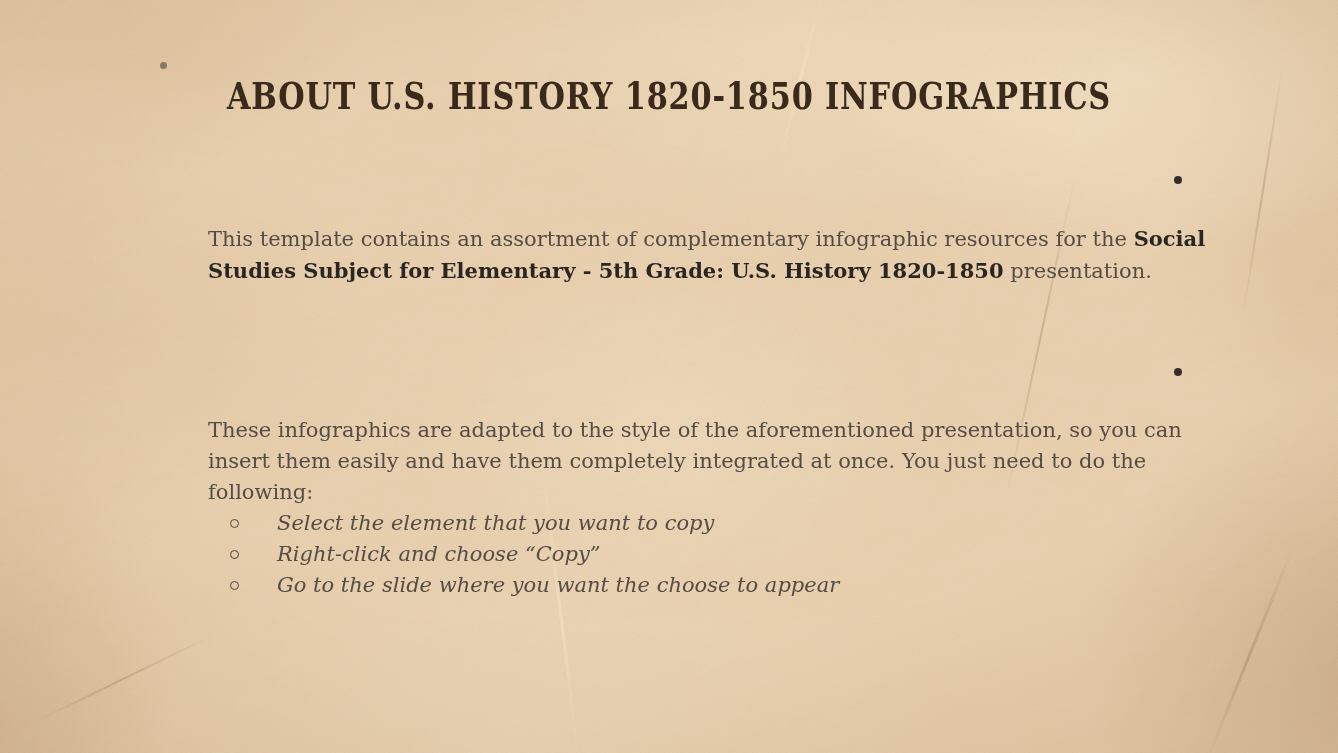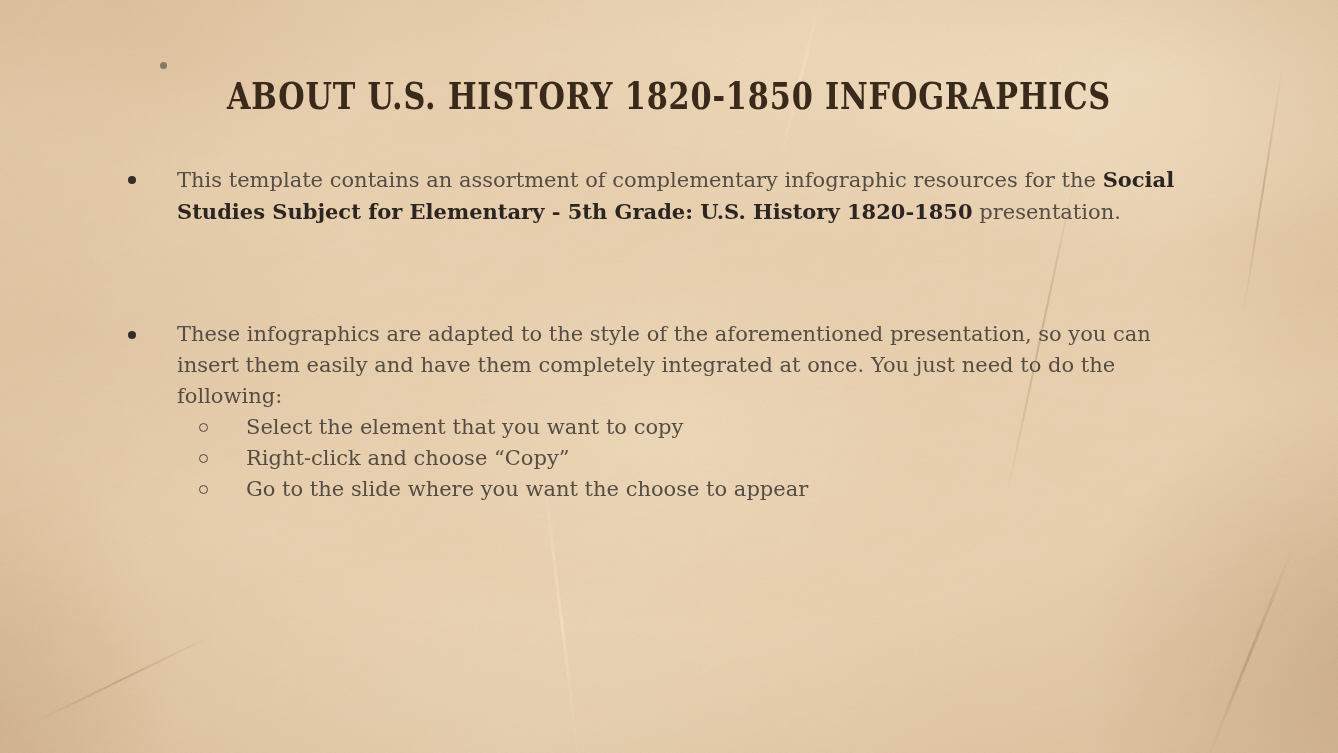--- a/index.html
+++ b/index.html
@@ -51,28 +51,28 @@
 
   
   .title{position:absolute;top:76px;left:0;width:1338px;text-align:center;
     font-size:37px;line-height:40px;font-weight:bold;color:var(--title);
     letter-spacing:1px;transform:scaleX(0.82);}
 
   
   .content{position:absolute;left:118px;top:164px;width:1105px;
     font-size:21px;line-height:31px;color:var(--body);}
   ul{list-style:none;}
-  .li1{display:flex;align-items:flex-start;}
-  .li1 + .li1{margin-top:91px;}
+  .li1{display:flex;align-items:flex-end;flex-direction:column;}
+  .li1 + .li1{margin-top:69px;}
   .marker-col{width:59px;flex:0 0 59px;}
   .dot{display:block;margin:12px 0 0 10px;width:8px;height:8px;border-radius:50%;background:var(--marker);}
   .li1-text{flex:1;max-width:1015px;}
   .li1-text b{color:var(--bold);}
   .sublist{margin-top:0;}
-  .li2{display:flex;align-items:flex-start;}
+  .li2{display:flex;align-items:flex-start;font-style:italic;}
   .circle{display:block;flex:0 0 auto;margin:11px 0 0 22px;width:9px;height:9px;border-radius:50%;
     border:1.6px solid #4a443c;background:transparent;}
   .li2-text{margin-left:38px;}
 </style>
 </head>
 <body>
 
 <div class="slide">
 
   <div class="blotches"></div>

